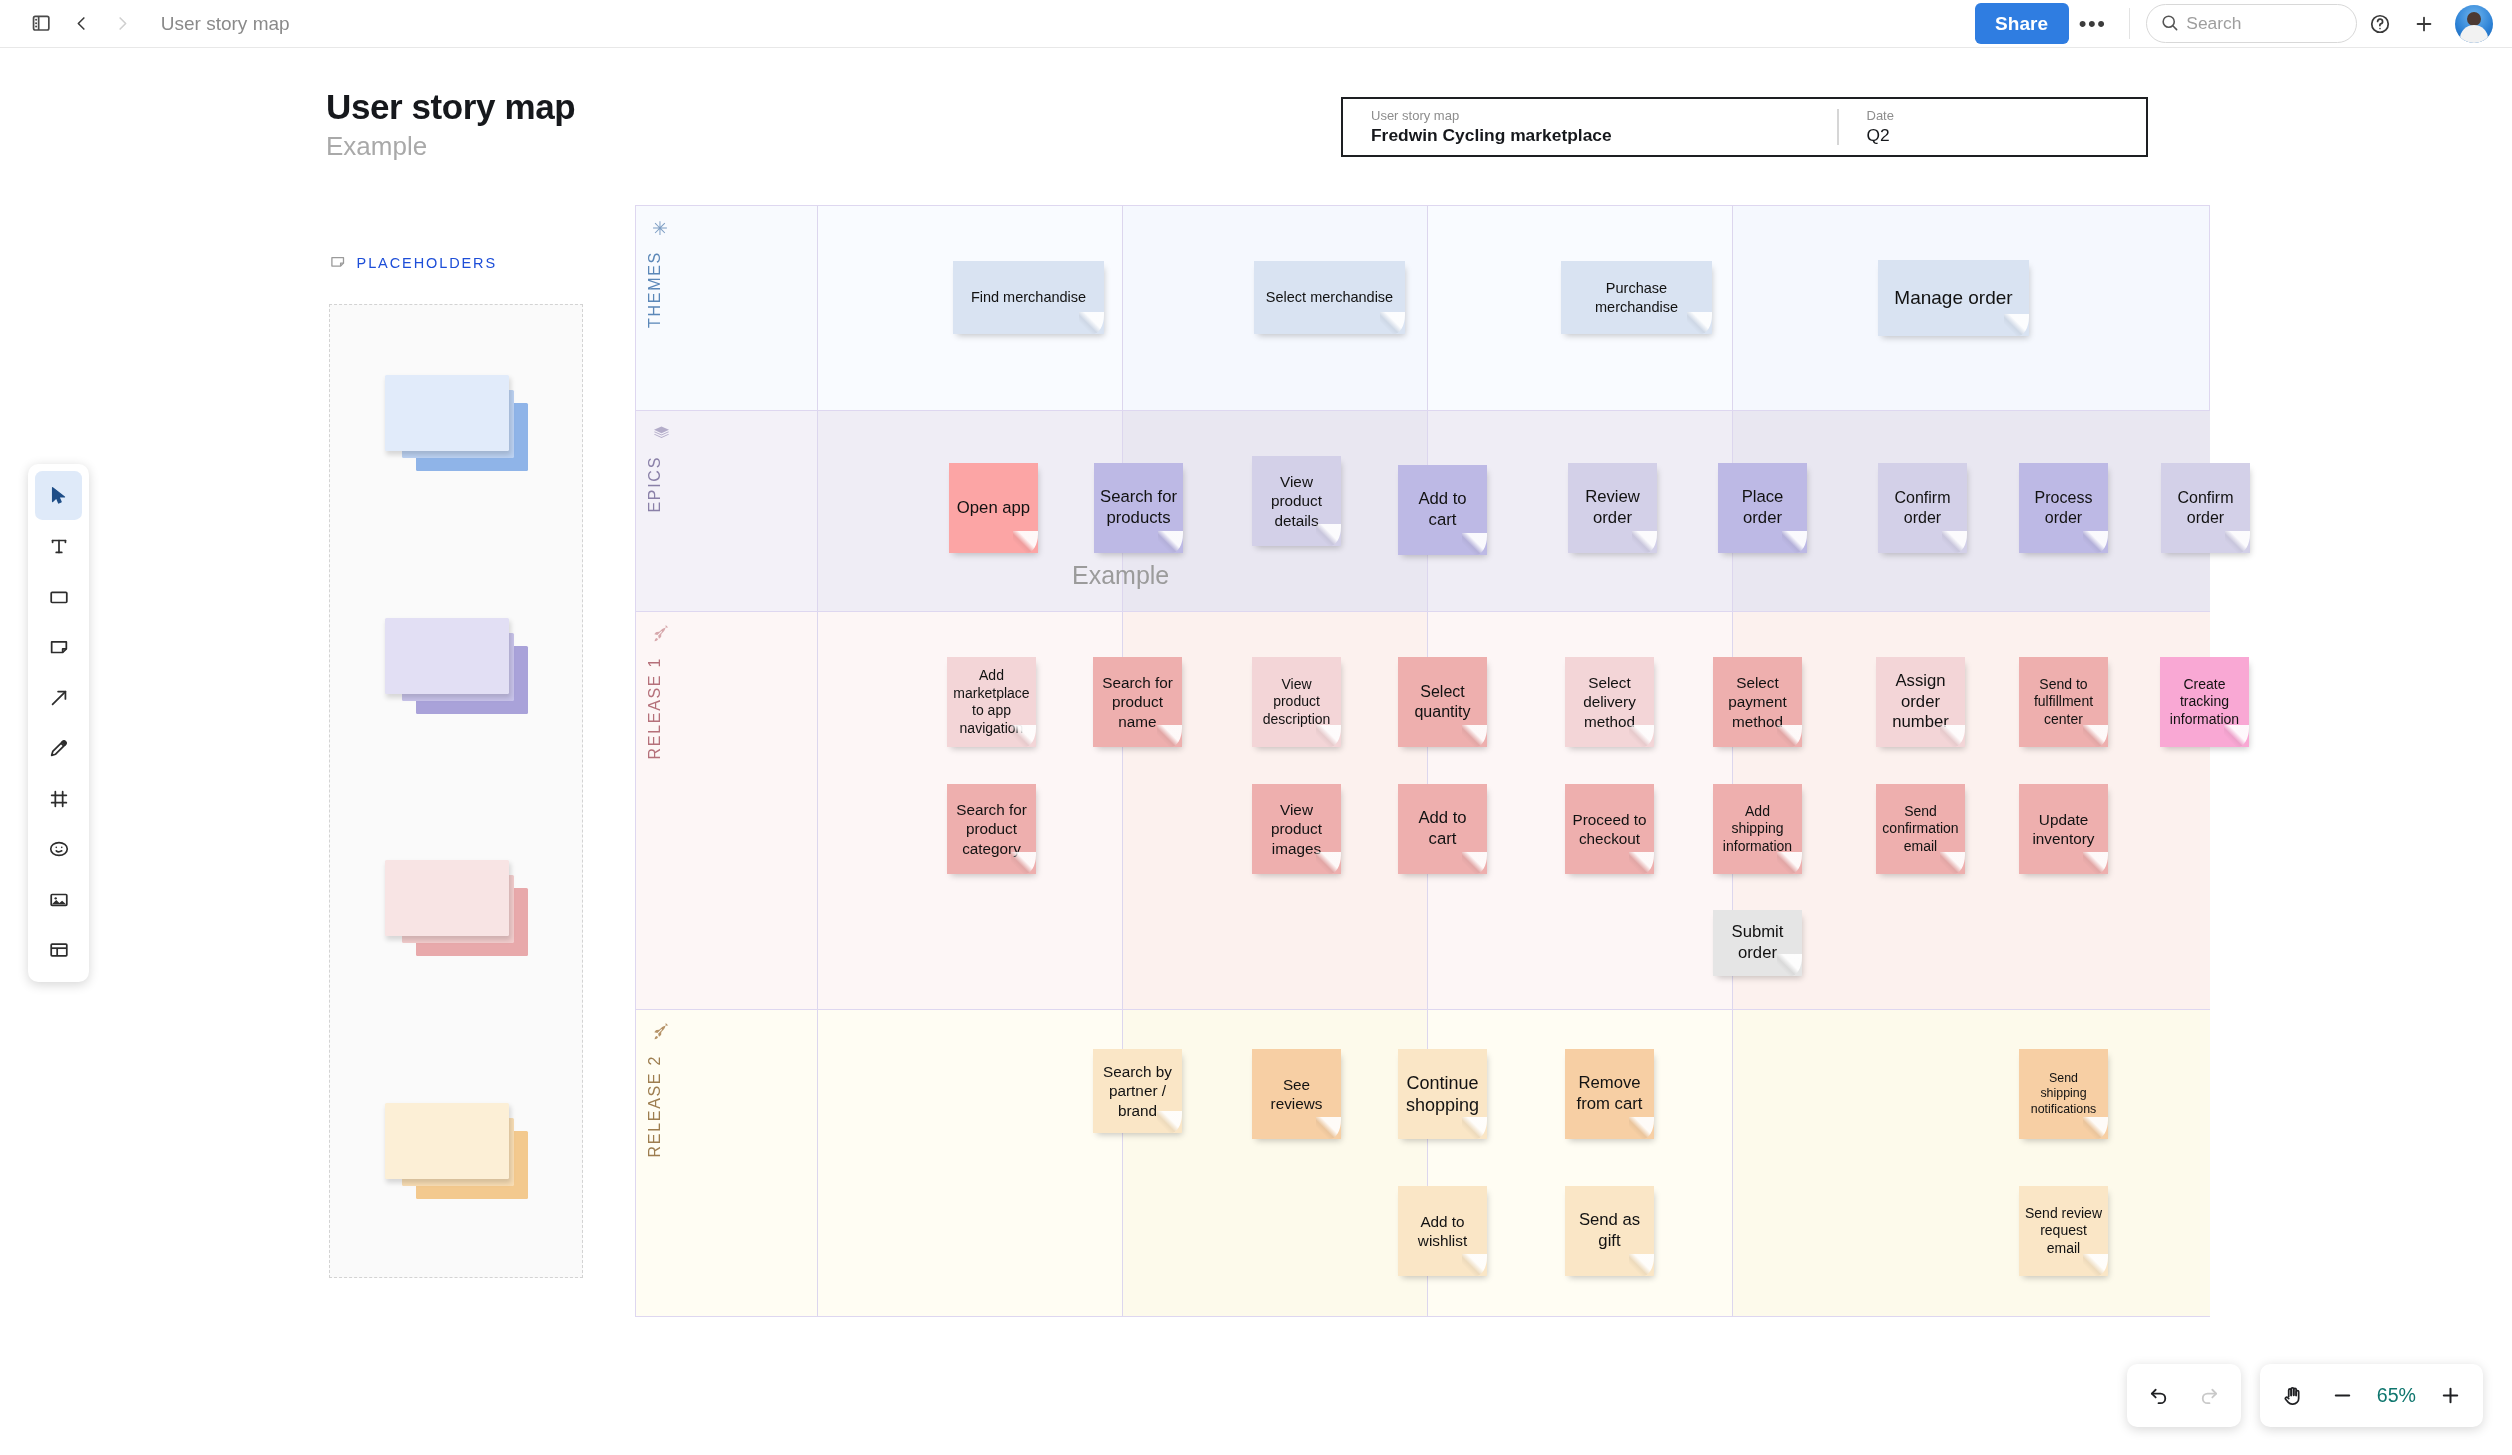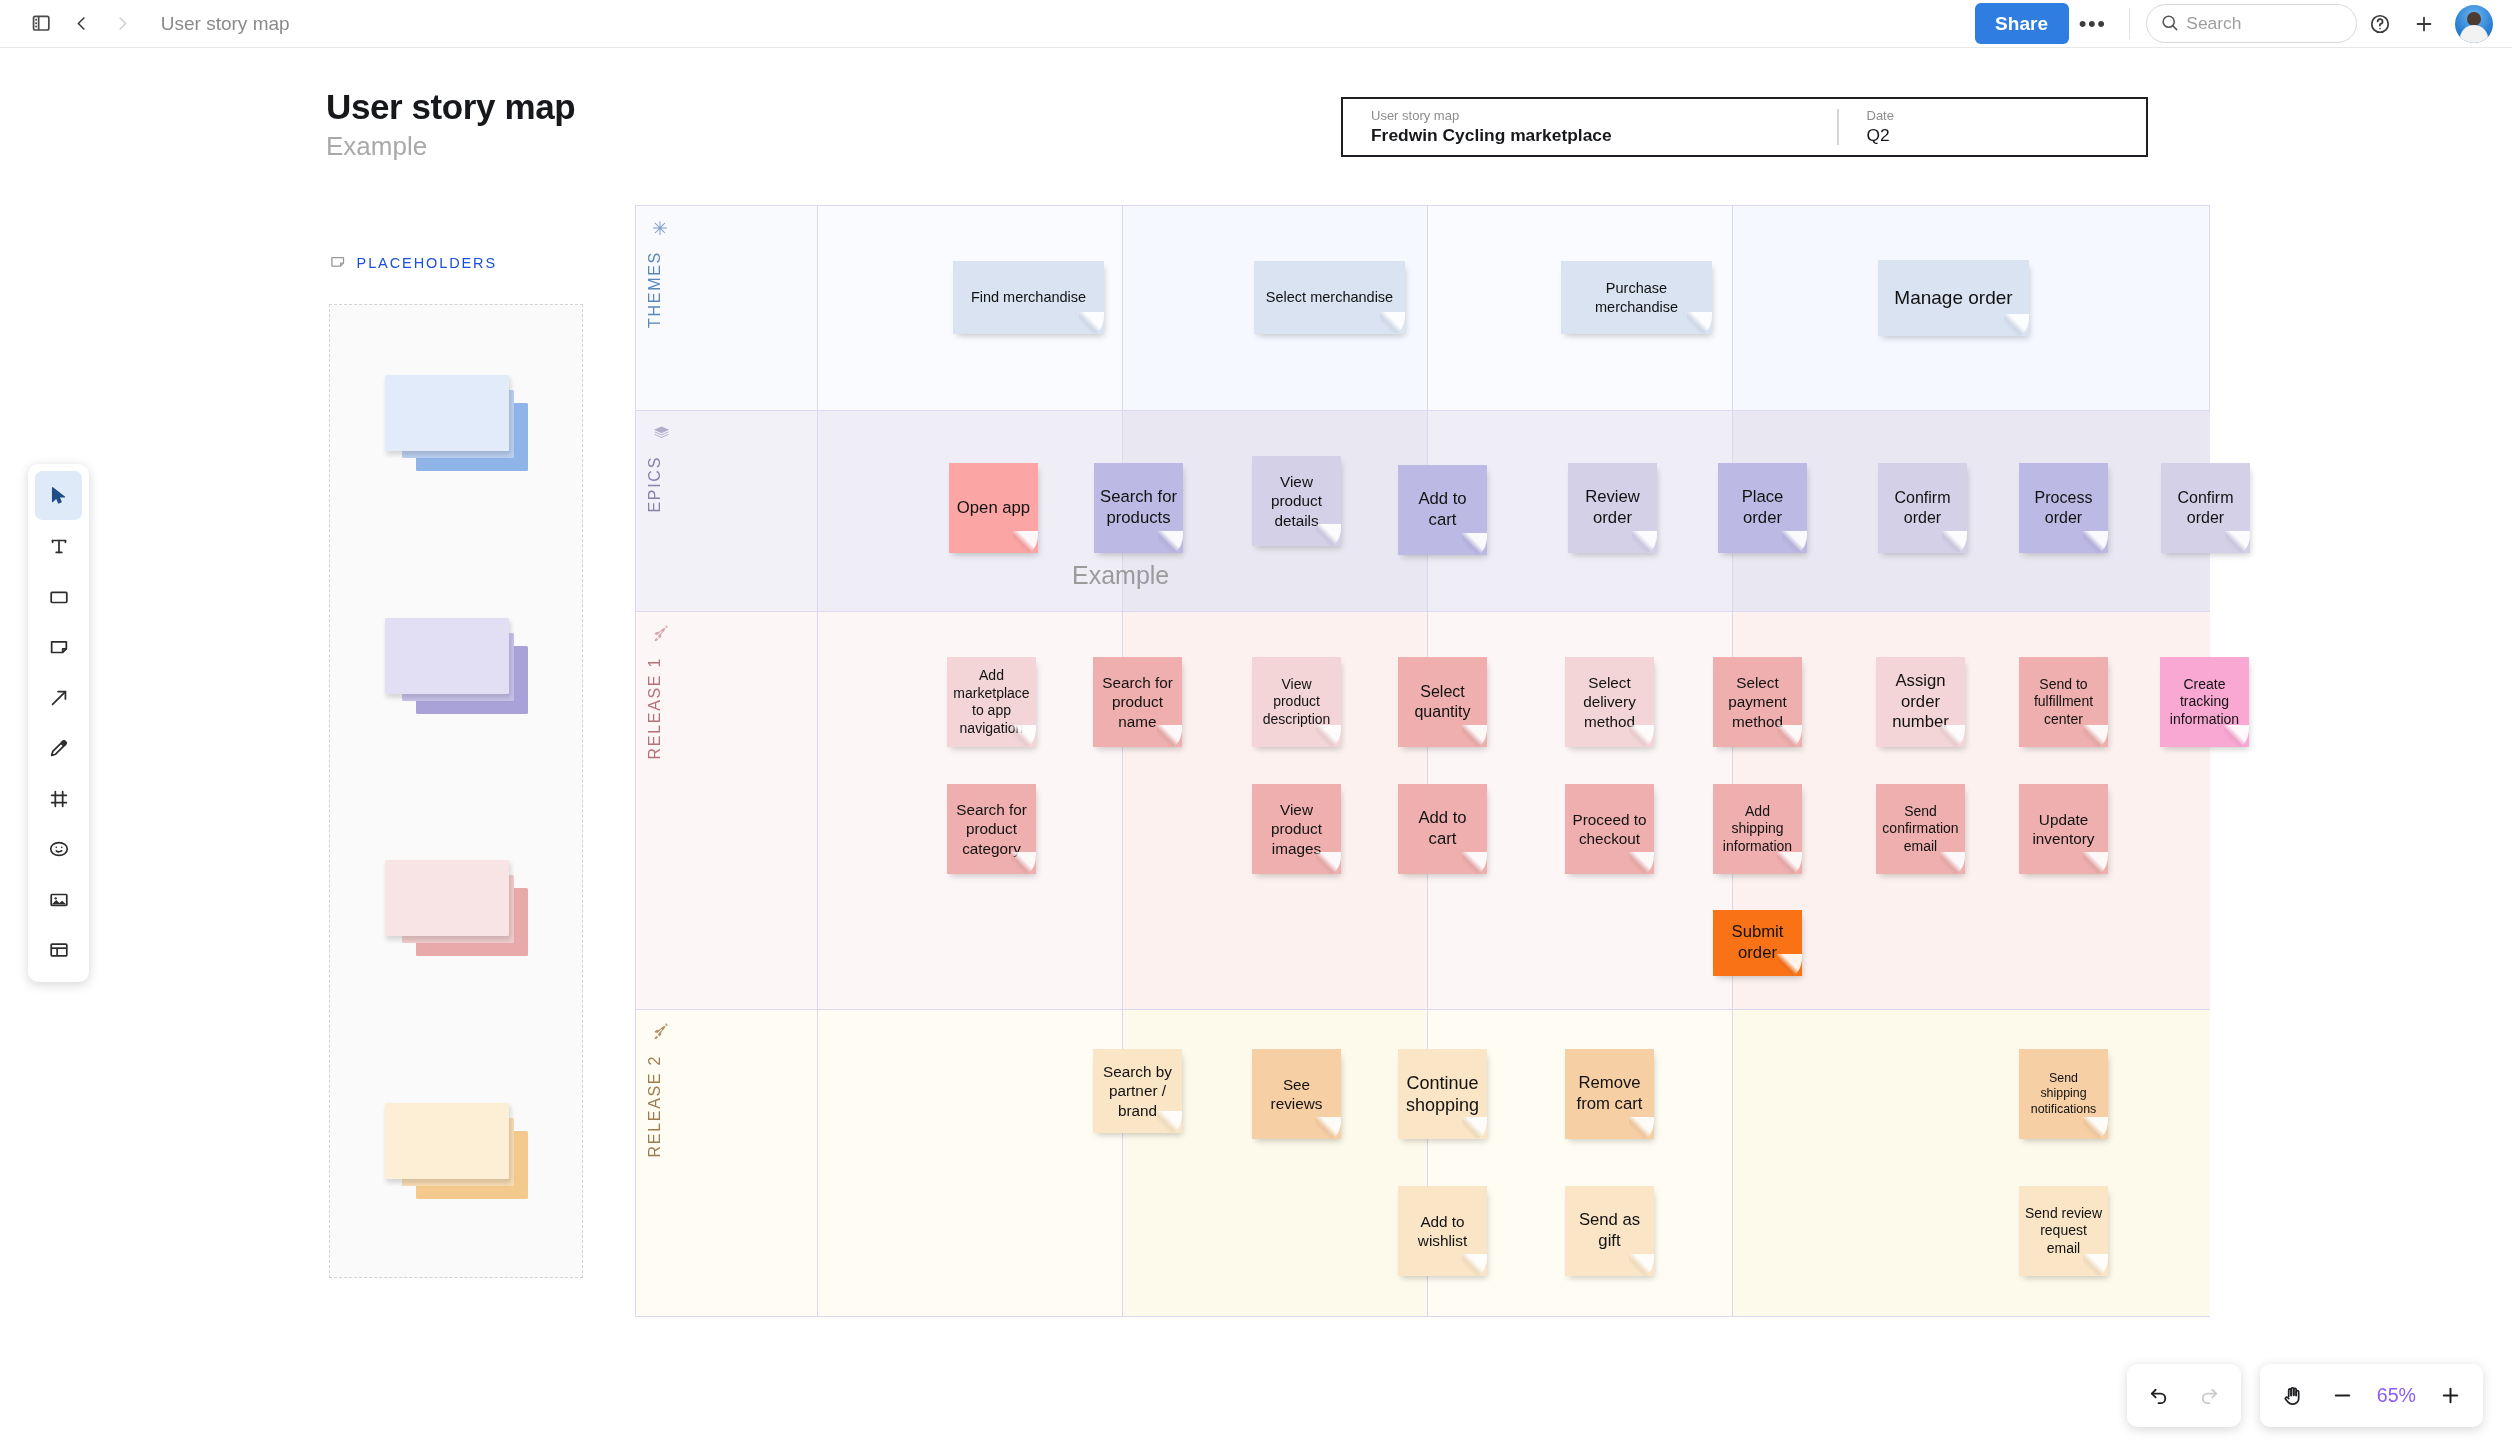--- a/index.html
+++ b/index.html
@@ -152,21 +152,21 @@
   .ex-label { position: absolute; font-size: 25px; color: #9b9b9b; }
 
   
   .botbar { position: absolute; right: 29px; bottom: 28px; display: flex; gap: 19px; align-items: center; }
   .pill {
     background: #fff; border-radius: 10.2px; box-shadow: 0 2.2px 10.2px rgba(0,0,0,.15);
     height: 63px; display: flex; align-items: center; padding: 0 10.2px; gap: 4.4px;
   }
   .pbtn { width: 45px; height: 45px; display:flex; align-items:center; justify-content:center;
     border-radius: 7.3px; cursor: pointer; }
-  .zoomval { font-size: 19.6px; color: #8b5cf6; min-width: 54px; text-align: center; cursor: pointer; }
+  .zoomval { font-size: 19.6px; color: #0f766e; min-width: 54px; text-align: center; cursor: pointer; }
 </style>
 </head>
 <body>
 
 <div class="topbar">
   <div class="tb-left">
     <div class="icon-btn">
       <svg width="20.4" height="20.4" viewBox="0 0 24 24" fill="none" stroke="#4a4a4a" stroke-width="2">
         <rect x="3" y="4" width="18" height="16" rx="2"></rect>
         <line x1="9" y1="4" x2="9" y2="20"></line>
@@ -459,21 +459,21 @@
         </div>
         <div class="note" style="left: 1077px; top: 45px; width: 89px; height: 90px; font-size: 15.3px; background: rgb(238, 175, 174);">
           <span>Select payment method</span>
         </div>
         <div class="note" style="left: 929px; top: 172px; width: 89px; height: 90px; font-size: 15.3px; background: rgb(238, 175, 174);">
           <span>Proceed to checkout</span>
         </div>
         <div class="note" style="left: 1077px; top: 172px; width: 89px; height: 90px; font-size: 14px; background: rgb(238, 175, 174);">
           <span>Add shipping information</span>
         </div>
-        <div class="note" style="left: 1077px; top: 298px; width: 89px; height: 66px; font-size: 16.7px; background: #f97316;">
+        <div class="note" style="left: 1077px; top: 298px; width: 89px; height: 66px; font-size: 16.7px; background: #e5e5e5;">
           <span>Submit order</span>
         </div>
         <div class="note" style="left: 1240px; top: 45px; width: 89px; height: 90px; font-size: 16.7px; background: rgb(243, 213, 215);">
           <span>Assign order number</span>
         </div>
         <div class="note" style="left: 1383px; top: 45px; width: 89px; height: 90px; font-size: 14px; background: rgb(238, 175, 174);">
           <span>Send to fulfillment center</span>
         </div>
         <div class="note" style="left: 1524px; top: 45px; width: 89px; height: 90px; font-size: 14px; background: #f9a8d4;">
           <span>Create tracking information</span>

